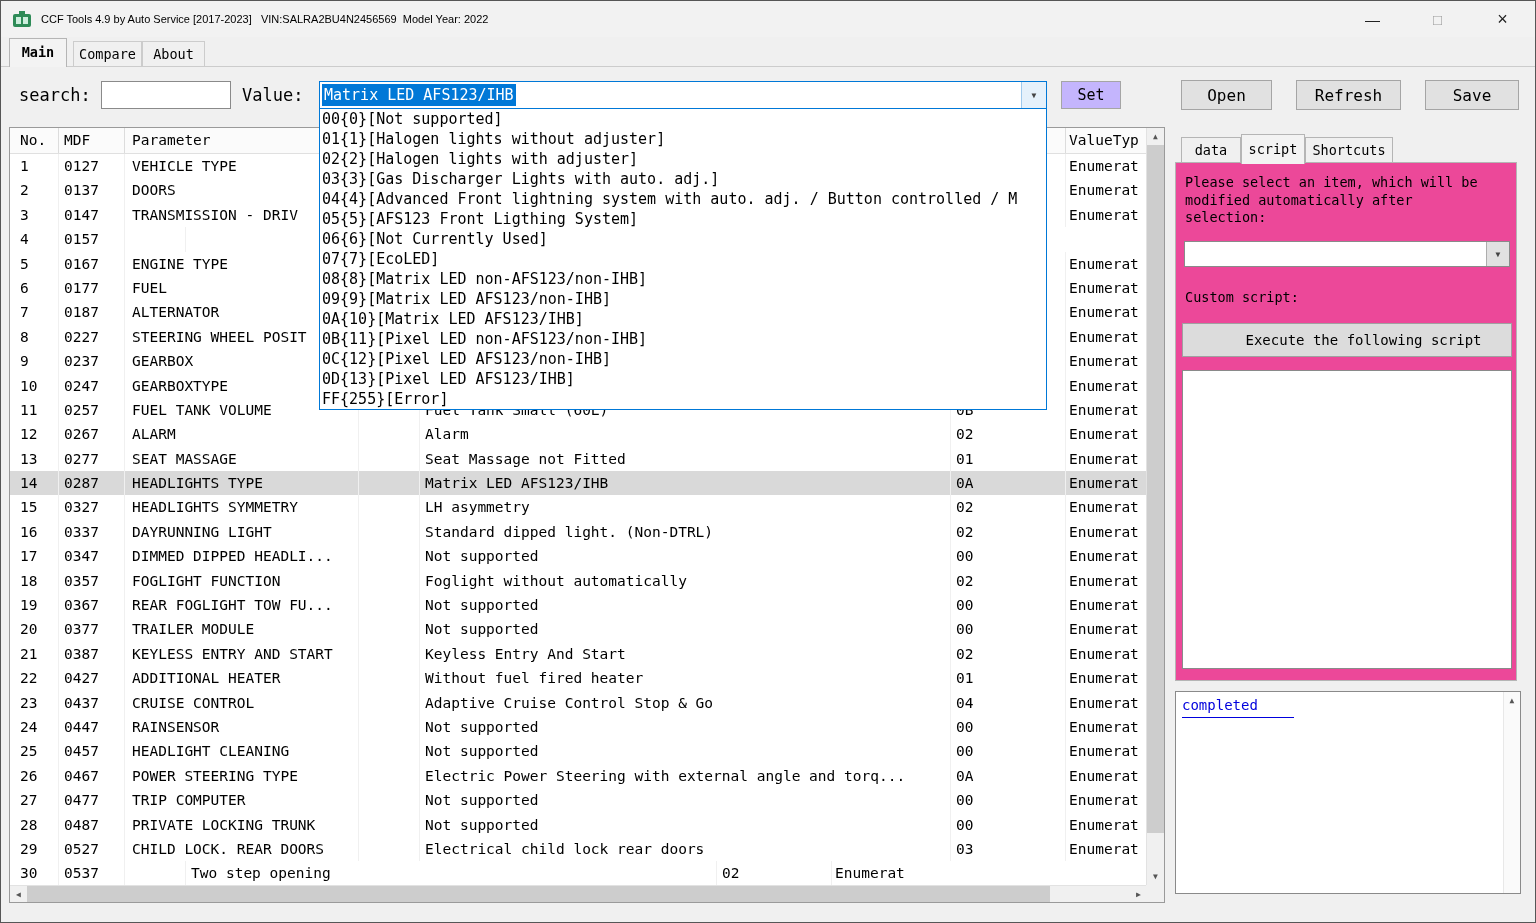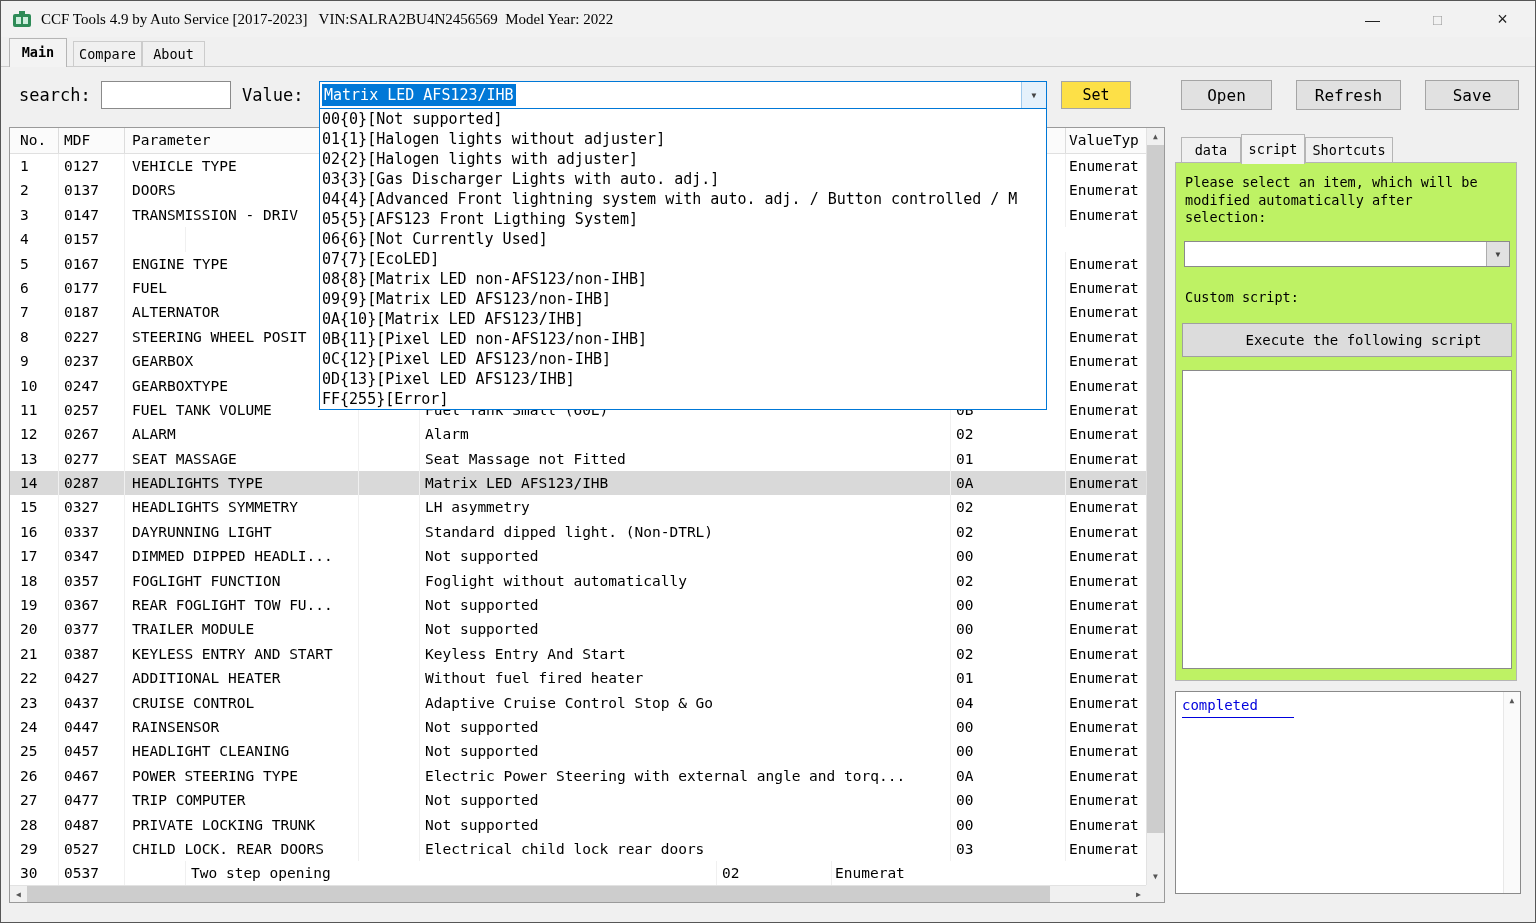--- a/index.html
+++ b/index.html
@@ -2,21 +2,21 @@
 <html><head>
 <meta charset="utf-8">
 <style>
   html,body{margin:0;padding:0;}
   body{width:1536px;height:923px;background:#dcdcdc;font-family:"DejaVu Sans Mono",monospace;color:#000;}
   #app{position:relative;width:1536px;height:923px;background:#f0f0f0;border:1px solid #565656;overflow:hidden;box-sizing:border-box;}
 
   
   .titlebar{position:absolute;left:0;top:0;width:100%;height:36px;background:#f2f2f2;display:flex;align-items:center;}
   .app-icon{margin:0 9px 0 11px;flex:0 0 auto;}
-  .title-text{font-family:Liberation Serif, serif;font-size:15px;white-space:pre;}
+  .title-text{font-family:Liberation Sans, sans-serif;font-size:11px;white-space:pre;}
   .win-controls{position:absolute;right:0;top:0;display:flex;height:36px;}
   .win-btn{width:65px;height:36px;display:flex;align-items:center;justify-content:center;font-family:"Liberation Sans",sans-serif;font-size:15px;color:#222;cursor:default;}
   .win-btn.maximize{color:#9a9a9a;}
   .win-btn.close{font-size:18px;}
 
   
   .tabbar{position:absolute;left:0;top:37px;width:100%;height:29px;}
   .tabbar .underline{position:absolute;left:0;right:0;bottom:0;border-bottom:1px solid #cccccc;z-index:2;}
   .tab{position:absolute;top:3px;height:26px;line-height:24px;text-align:center;font-size:13.5px;background:#f0f0f0;border:1px solid #cccccc;box-sizing:border-box;z-index:1;}
   .tab.active{top:0;height:29px;line-height:27px;font-weight:bold;z-index:3;background:#f3f3f3;border-color:#b5b5b5;border-bottom:none;}
@@ -26,21 +26,21 @@
 
   
   .lbl{position:absolute;font-size:17px;}
   #search-label{left:18px;top:84px;}
   #value-label{left:241px;top:84px;}
   #search-input{position:absolute;left:100px;top:80px;width:130px;height:28px;border:1px solid #8a8a8a;background:#fff;font:15px "DejaVu Sans Mono",monospace;padding:0 3px;box-sizing:border-box;outline:none;}
   .combo{position:absolute;left:318px;top:80px;width:728px;height:28px;background:#fff;border:1px solid #0078d7;box-sizing:border-box;}
   .combo-text{position:absolute;left:2px;top:2px;height:22px;line-height:22px;background:#0078d7;color:#fff;font-size:15px;padding:0 2px;white-space:pre;}
   .combo-btn{position:absolute;right:0;top:0;width:24px;height:26px;background:#e5f1fb;border-left:1px solid #9fc9ec;display:flex;align-items:center;justify-content:center;font-size:8px;color:#444;}
   .btn{position:absolute;background:#e1e1e1;border:1px solid #a5a5a5;display:flex;align-items:center;justify-content:center;font-size:15px;box-sizing:border-box;cursor:default;}
-  #btn-set{left:1060px;top:80px;width:70px;height:28px;background:#fde047;}
+  #btn-set{left:1060px;top:80px;width:60px;height:28px;background:#c4b5fd;}
   #btn-open{left:1180px;top:79px;width:91px;height:30px;font-size:16px;}
   #btn-refresh{left:1295px;top:79px;width:105px;height:30px;font-size:16px;}
   #btn-save{left:1424px;top:79px;width:94px;height:30px;font-size:16px;}
 
   
   .combo-list{position:absolute;left:318px;top:107px;width:728px;background:#fff;border:1px solid #0078d7;z-index:60;box-sizing:border-box;}
   .combo-item{height:20px;line-height:20px;font-size:15px;padding-left:2px;white-space:nowrap;overflow:hidden;}
 
   
   .grid-region{position:absolute;left:8px;top:126px;width:1156px;height:776px;background:#fff;border:1px solid #9a9a9a;box-sizing:border-box;}
@@ -70,21 +70,21 @@
   .hscroll .sb-left{left:0;}
   .hscroll .sb-right{right:0;}
   .hthumb{position:absolute;left:17px;top:0;width:1023px;height:16px;background:#cdcdcd;}
   .sb-corner{position:absolute;right:0;bottom:0;width:18px;height:17px;background:#f0f0f0;}
 
   
   .rtab{position:absolute;height:26px;line-height:25px;text-align:center;font-size:13.5px;background:#f0f0f0;border:1px solid #b5b5b5;box-sizing:border-box;z-index:2;cursor:default;}
   #rtab-data{left:1180px;top:136px;width:60px;}
   #rtab-script{left:1240px;top:133px;width:64px;height:30px;line-height:28px;z-index:4;background:#f3f3f3;border-bottom:none;}
   #rtab-shortcuts{left:1304px;top:136px;width:88px;}
-  .rpanel{position:absolute;left:1174px;top:161px;width:342px;height:519px;background:#bef264;border:1px solid #b5b5b5;box-sizing:border-box;z-index:3;}
+  .rpanel{position:absolute;left:1174px;top:161px;width:342px;height:519px;background:#ec4899;border:1px solid #b5b5b5;box-sizing:border-box;z-index:3;}
   .instruction{position:absolute;left:9px;top:11px;width:328px;font-size:13.5px;line-height:17.5px;white-space:pre-line;}
   .rcombo{position:absolute;left:8px;top:78px;width:326px;height:26px;background:#fff;border:1px solid #8a8a8a;box-sizing:border-box;}
   .rcombo-text{position:absolute;left:3px;top:2px;font-size:13.5px;}
   .rcombo-btn{position:absolute;right:0;top:0;width:22px;height:24px;background:#e1e1e1;border-left:1px solid #adadad;display:flex;align-items:center;justify-content:center;font-size:8px;color:#444;}
   .custom-label{position:absolute;left:9px;top:126px;font-size:13.5px;}
   .exec-btn{position:absolute;left:6px;top:160px;width:330px;height:34px;background:#dcdcdc;border:1px solid #a0a0a0;display:flex;align-items:center;justify-content:center;font-size:14px;box-sizing:border-box;cursor:default;padding-left:33px;}
   .script-box{position:absolute;left:6px;top:207px;width:330px;height:299px;background:#fff;border:1px solid #8a8a8a;box-sizing:border-box;}
 
   .output-box{position:absolute;left:1174px;top:690px;width:346px;height:203px;background:#fff;border:1px solid #8a8a8a;box-sizing:border-box;}
   .output-text{position:absolute;left:6px;top:5px;font-size:14px;color:#0000dd;}

